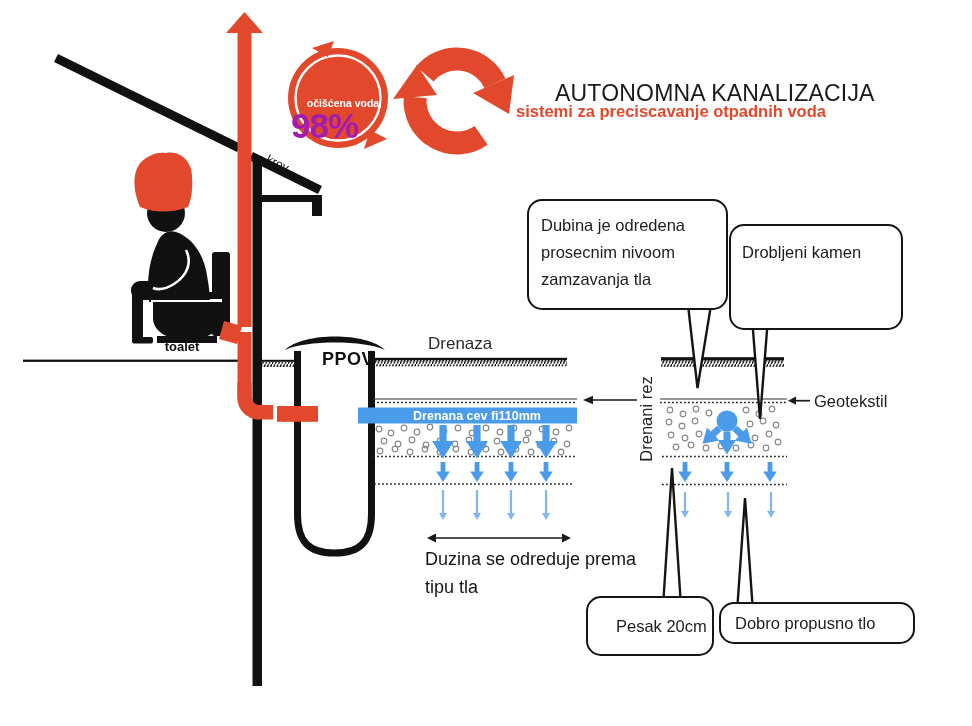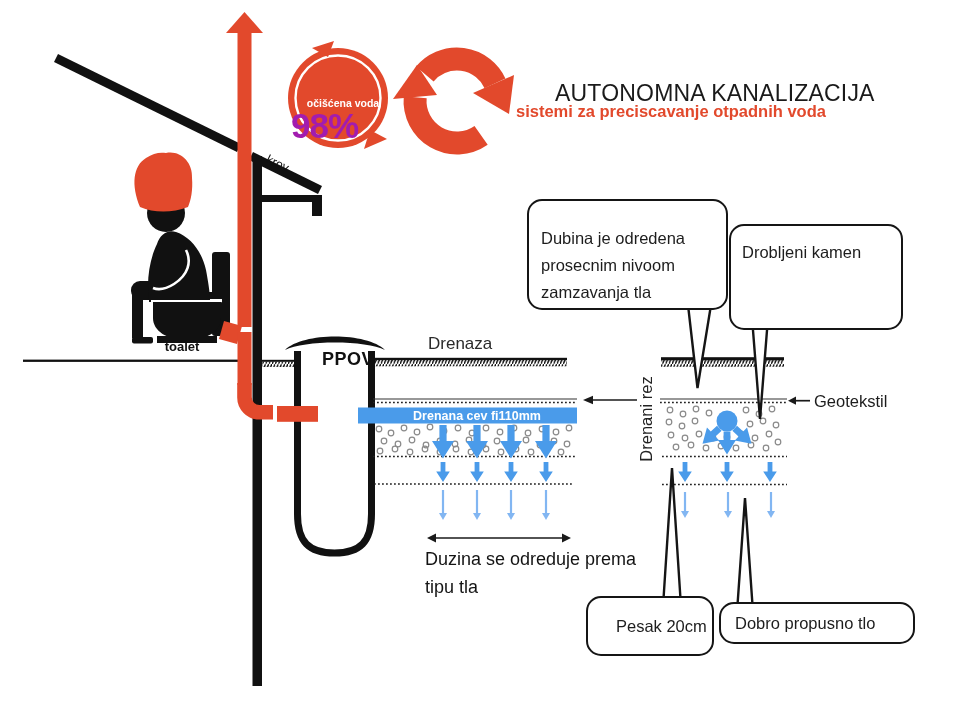--- a/index.html
+++ b/index.html
@@ -27,21 +27,21 @@
   .drainpipe{left:358px;top:408px;width:238px;height:16px;line-height:16px;text-align:center;font-size:12.5px;font-weight:600;color:#fff;}
   .drenanirez{left:646px;top:419px;font-size:16.5px;color:#222;transform:translate(-50%,-50%) rotate(-90deg);}
   .geotekstil{left:814px;top:392px;font-size:16.5px;color:#1d1d1d;}
   .duzina{left:425px;top:545px;font-size:18px;line-height:28px;color:#141414;}
   .duzina span{display:block;}
   .bubble{
     position:absolute;background:#fff;border:2.4px solid #151515;border-radius:15px;
     font-size:16.5px;line-height:27px;color:#1d1d1d;box-sizing:border-box;
   }
   .bubble span{display:block;white-space:nowrap;}
-  .bub-dubina{left:527px;top:199px;width:201px;height:111px;padding:24px 12px;}
+  .bub-dubina{left:527px;top:199px;width:201px;height:111px;padding:11px 12px;}
   .bub-drobljeni{left:729px;top:224px;width:174px;height:106px;padding:13px 11px;}
   .bub-pesak{left:586px;top:596px;width:128px;height:60px;display:flex;align-items:center;padding-left:28px;}
   .bub-dobro{left:719px;top:602px;width:196px;height:42px;display:flex;align-items:center;padding-left:14px;}
 </style>
 </head>
 <body>
 
 <svg id="diagram" width="972" height="726" viewBox="0 0 972 726">
   <defs>
     <pattern id="hatch" width="3.2" height="7" patternUnits="userSpaceOnUse">

